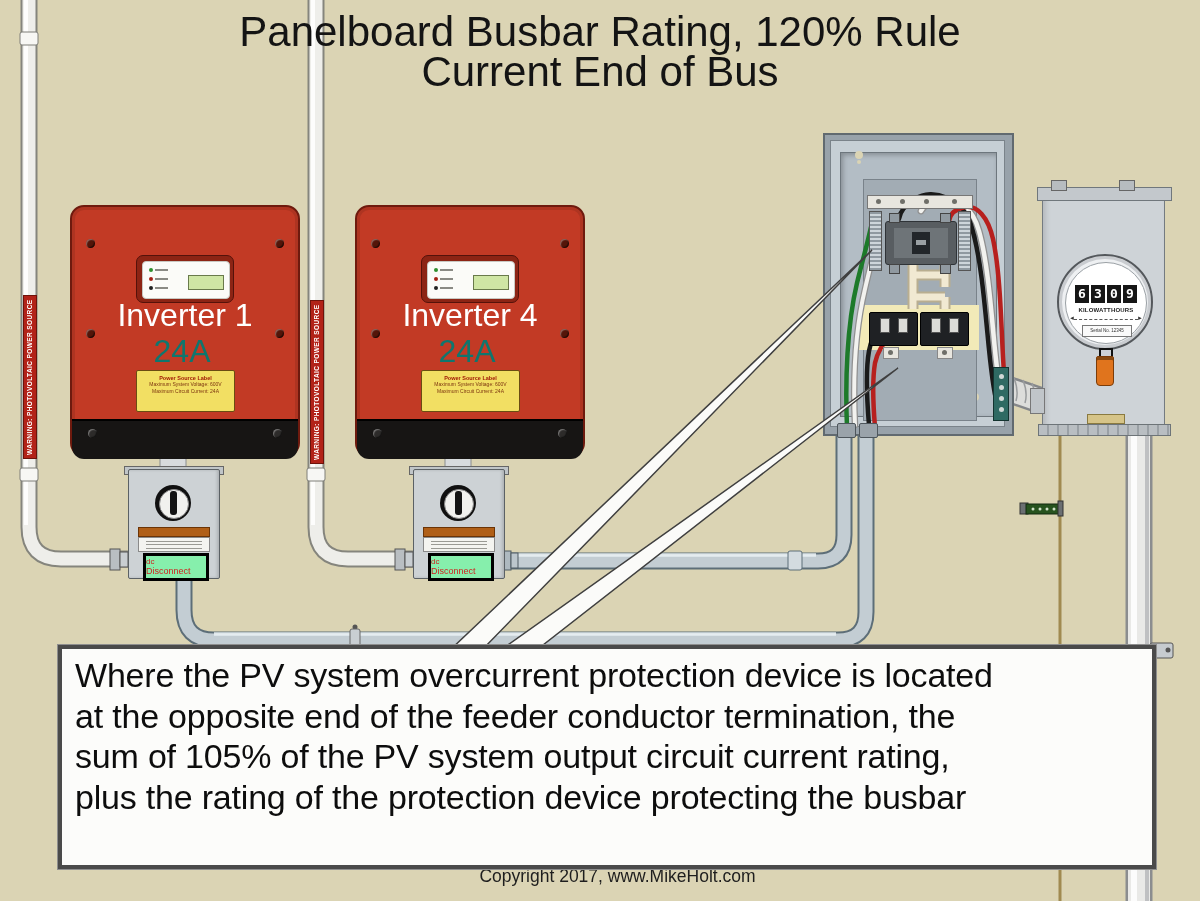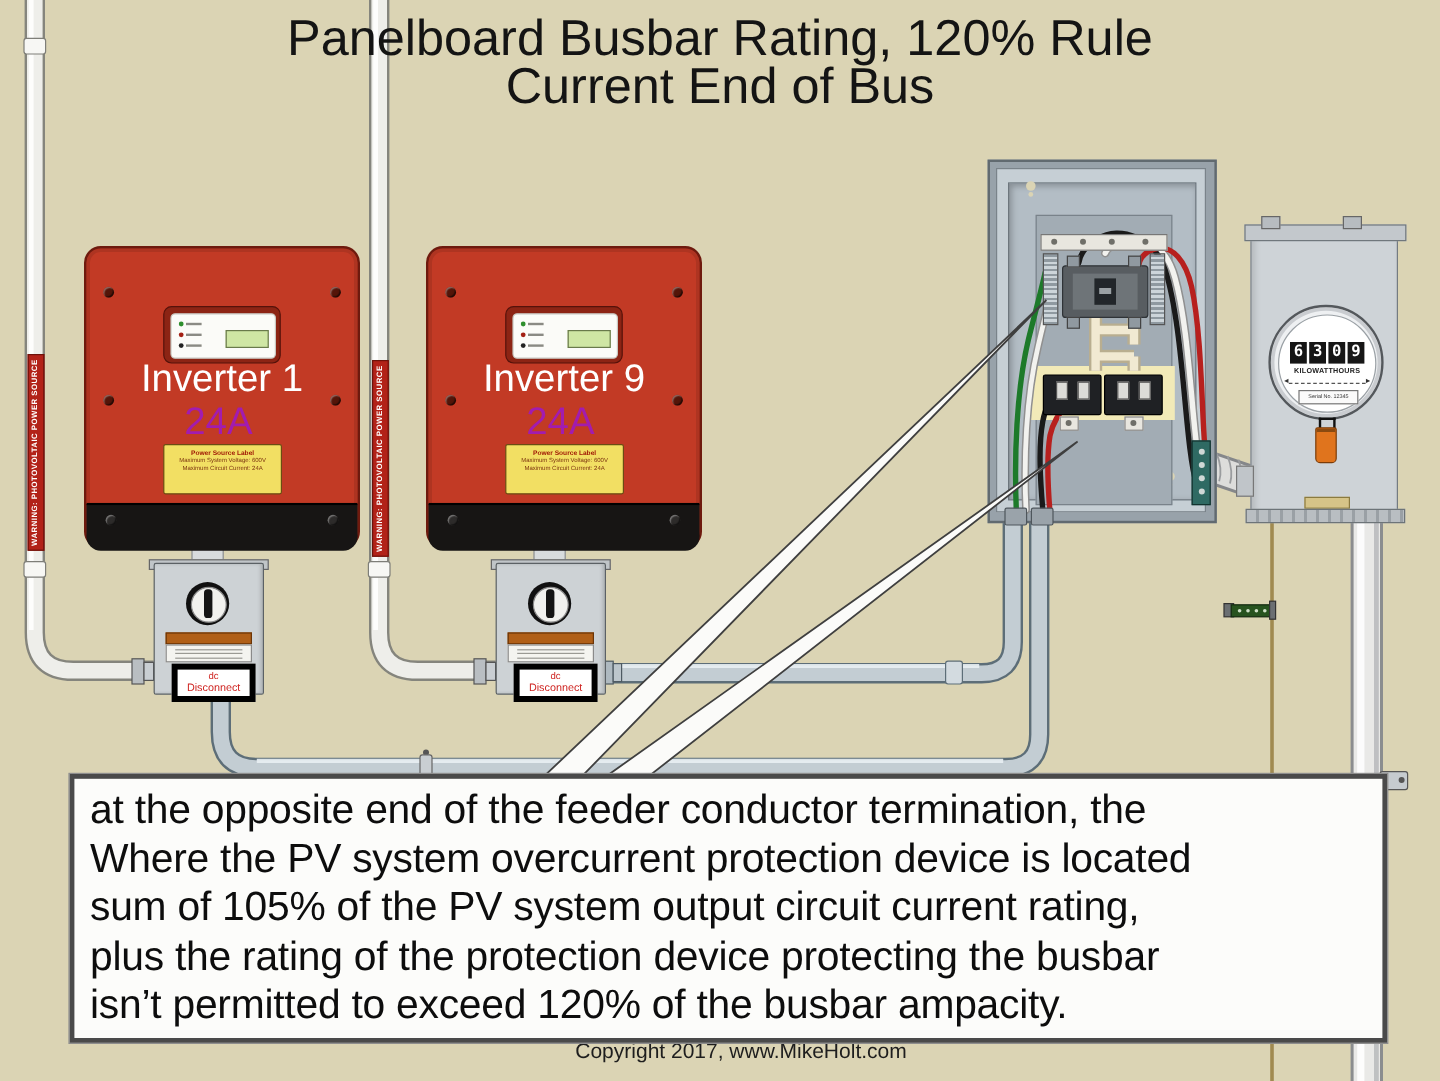--- a/index.html
+++ b/index.html
@@ -29,39 +29,39 @@
       box-shadow:inset 1px 1px 1px rgba(255,255,255,.35), inset -1px -1px 1px rgba(0,0,0,.6);}
   .screw.dark{background:#2d2b2a;}
   .inv-display{position:absolute;left:66px;top:50px;width:96px;height:46px;background:#8c2414;
       border-radius:7px;border:1px solid #55120a;}
   .inv-display .screen{position:absolute;left:5px;top:5px;width:86px;height:36px;background:#fbfbf8;
       border-radius:4px;border:1px solid #c8c8c2;}
   .led{position:absolute;width:4px;height:4px;border-radius:50%;}
   .led-lbl{position:absolute;height:2px;background:#8a8a84;width:13px;}
   .lcd{position:absolute;right:5px;top:13px;width:34px;height:13px;background:#cfe6a4;border:1px solid #697a4b;}
   .inv-name{position:absolute;left:0;top:92px;width:230px;text-align:center;color:#fff;font-size:32px;}
-  .inv-rating{position:absolute;left:0;top:128px;width:224px;text-align:center;color:#a21caf;font-size:32px;}
+  .inv-rating{position:absolute;left:0;top:128px;width:224px;text-align:center;color:#0f766e;font-size:32px;}
   .src-label{position:absolute;left:66px;top:165px;width:97px;height:40px;background:#f2df63;
       border:1.5px solid #6b4c12;border-radius:2px;text-align:center;overflow:hidden;}
   .src-label .lt{font-size:5.5px;font-weight:bold;color:#a01a06;margin-top:4px;}
   .src-label .ll{font-size:5px;color:#7c3410;line-height:7px;}
 
   
   .disc{width:90px;height:108px;z-index:2;}
   .disc-body{position:absolute;left:0;top:0;width:90px;height:108px;background:#cdd2d5;
       border:1.5px solid #5b6165;border-radius:2px;box-shadow:inset -2px 0 3px rgba(0,0,0,.15);}
   .disc-flange{position:absolute;left:-4px;top:-3px;width:98px;height:7px;background:#c0c5c8;border:1px solid #666;}
   .rotary{position:absolute;left:27px;top:16px;width:36px;height:36px;background:#101010;border-radius:50%;}
   .rotary .face{position:absolute;left:4px;top:4px;width:28px;height:28px;background:#f1f1ee;border-radius:50%;border:1px solid #8a8a8a;}
   .rotary .handle{position:absolute;left:14.5px;top:6px;width:7px;height:24px;background:#141414;border-radius:3px;}
   .disc-orange{position:absolute;left:10px;top:58px;width:70px;height:8px;background:#b05f17;border:.5px solid #6b3406;overflow:hidden;}
   .disc-mini{position:absolute;left:10px;top:68px;width:70px;height:13px;background:#f4f4f0;border:.5px solid #8a8a8a;}
   .disc-mini i{display:block;width:80%;height:1px;background:#9a9a94;margin:2.5px auto 0;}
-  .disc-label{position:absolute;left:15px;top:84px;width:60px;height:22px;background:#ffffff;border:5px solid #000000;
-      text-align:center;color:#cf2421;}
+  .disc-label{position:absolute;left:15px;top:84px;width:60px;height:22px;background:#86efac;border:3px solid #000000;
+      text-align:left;color:#cf2421;}
   .disc-label .d1{font-size:8px;line-height:9px;margin-top:1px;}
   .disc-label .d2{font-size:9px;line-height:10px;}
 
   
   .panel{left:823px;top:133px;width:187px;height:299px;z-index:2;background:#98a2aa;border:2px solid #616a70;}
   .panel-inner{position:absolute;left:5px;top:5px;width:173px;height:285px;background:#c6cfd5;border:1px solid #7a838a;}
   .panel-cavity{position:absolute;left:15px;top:17px;width:155px;height:263px;background:#b3bdc5;border:1px solid #6d767d;
       box-shadow:inset 2px 2px 5px rgba(0,0,0,.25);}
   .keyhole{position:absolute;width:8px;height:8px;background:#dbd4b4;border-radius:50%;box-shadow:0 7px 0 -2px #dbd4b4;}
   .backpanel{position:absolute;left:38px;top:44px;width:112px;height:240px;background:#a2acb4;border:1px solid #79828a;}
@@ -249,21 +249,21 @@
       <div class="screen">
         <span class="led" style="left:6px;top:6px;background:#2e8f2e;"></span>
         <span class="led-lbl" style="left:12px;top:7px;"></span>
         <span class="led" style="left:6px;top:15px;background:#a32014;"></span>
         <span class="led-lbl" style="left:12px;top:16px;"></span>
         <span class="led" style="left:6px;top:24px;background:#222;"></span>
         <span class="led-lbl" style="left:12px;top:25px;"></span>
         <span class="lcd"></span>
       </div>
     </div>
-    <div class="inv-name">Inverter 9</div>
+    <div class="inv-name">Inverter 4</div>
     <div class="inv-rating">24A</div>
     <div class="src-label">
       <div class="lt">Power Source Label</div>
       <div class="ll">Maximum System Voltage: 600V</div>
       <div class="ll">Maximum Circuit Current: 24A</div>
     </div>
   </div>
 
   <div class="abs disc" style="left:128px;top:469px;">
     <div class="disc-flange"></div>
@@ -408,22 +408,21 @@
     <div class="m-slot"></div>
     <div class="m-flange-bot"></div>
   </div>
 
   <svg class="layer z5" width="1200" height="901" viewBox="0 0 1200 901">
     <polygon points="448,652 480,652 872,250" fill="#fbfbf9" stroke="#3f3f3f" stroke-width="1.5"></polygon>
     <polygon points="498,652 534,652 898,368" fill="#fbfbf9" stroke="#3f3f3f" stroke-width="1.5"></polygon>
   </svg>
 
   <div class="abs textbox">
+    <span>Where the PV system overcurrent protection device is located</span>
     <span>at the opposite end of the feeder conductor termination, the</span>
-    <span>Where the PV system overcurrent protection device is located</span>
     <span>sum of 105% of the PV system output circuit current rating,</span>
     <span>plus the rating of the protection device protecting the busbar</span>
-    <span>isn’t permitted to exceed 120% of the busbar ampacity.</span>
   </div>
 
   <div class="abs copyright">Copyright 2017, www.MikeHolt.com</div>
 
 </div>
 
 </body></html>

